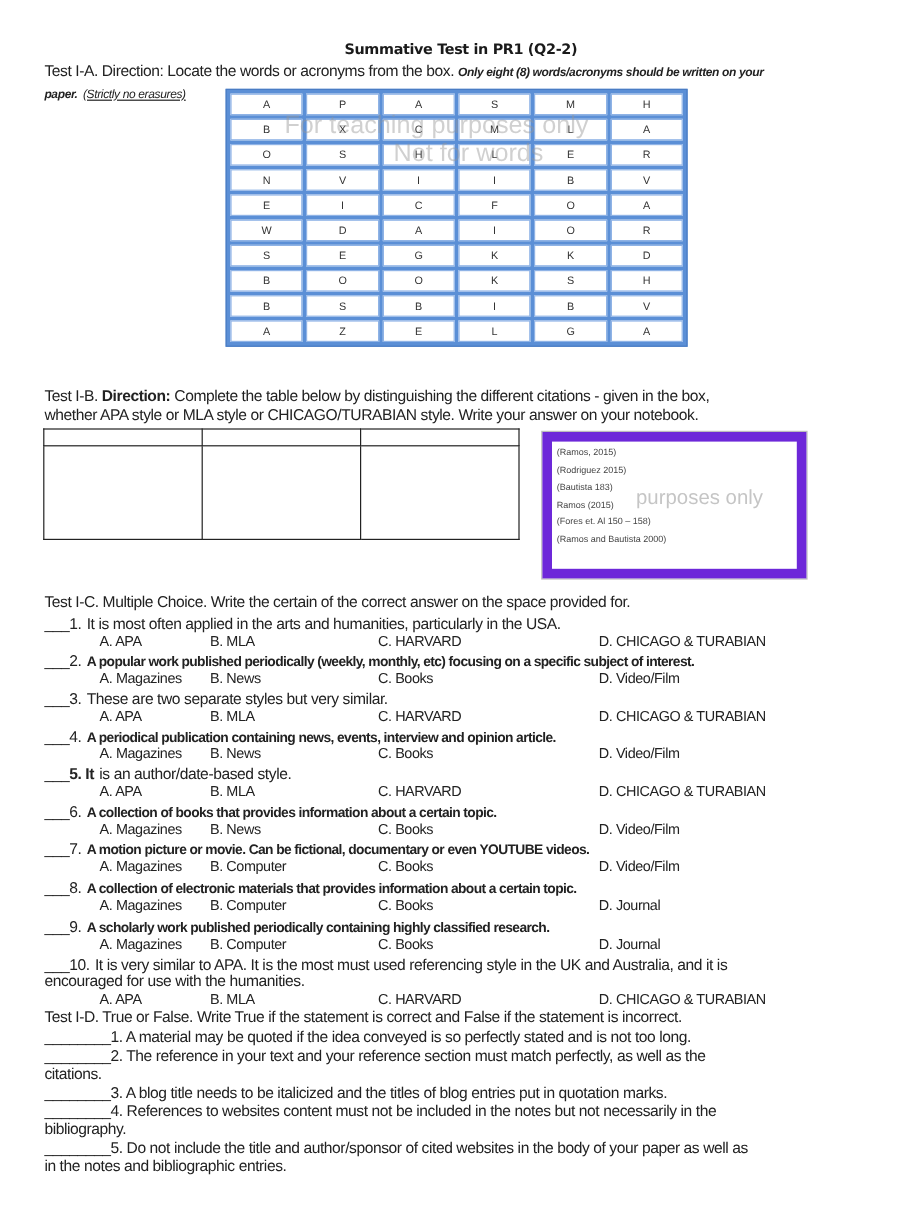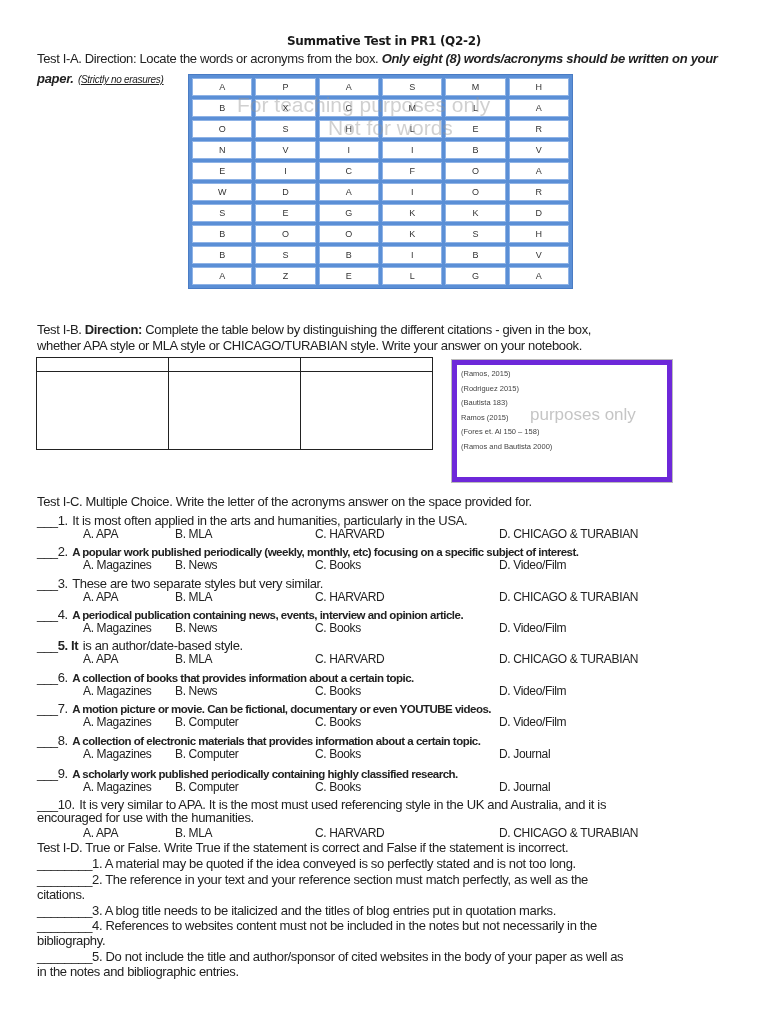--- a/index.html
+++ b/index.html
@@ -2,41 +2,41 @@
 <html><head>
 <meta charset="utf-8">
 <style>
   html, body { margin: 0; padding: 0; background: #ffffff; }
   body { width: 768px; height: 1024px; position: relative; overflow: hidden;
          font-family: "Liberation Sans", sans-serif; color: #222; }
   .abs { position: absolute; white-space: nowrap; }
   .title { left: 0; width: 768px; top: 34px; text-align: center; font-weight: bold;
            font-size: 12px; font-family: "DejaVu Sans", sans-serif; letter-spacing: -0.3px; color:#1a1a1a; }
   .para { font-size: 13px; letter-spacing: -0.35px; transform-origin: left top; }
-  .small-it { font-style: italic; font-size: 13px; font-weight: bold; letter-spacing: -0.3px; }
+  .small-it { font-style: italic; font-size: 10px; font-weight: bold; letter-spacing: -0.3px; }
   .note { font-weight: normal; font-style: italic; text-decoration: underline; font-size: 10px; letter-spacing:-0.3px; }
   .bold-q { font-weight: bold; font-family: "Liberation Sans", sans-serif; font-size: 11.5px; letter-spacing: -0.5px; }
 
   
   .grid-wrap { left: 188px; top: 74px; width: 385px; height: 215px; background: #5b8fd6;
                border: 1px solid #4a7cc4; box-sizing: border-box; padding: 3px; }
   .grid { display: grid; grid-template-columns: repeat(6, 1fr); grid-template-rows: repeat(10, 1fr);
           gap: 3px; width: 100%; height: 100%; }
   .cell { background: #fff; border: 1px solid #8fb3e6; display: flex; align-items: center; justify-content: center;
           font-size: 9px; color: #333; }
   .wm { color: rgba(150,150,150,0.45); font-size: 20px; pointer-events: none; margin-left: 12px; }
 
   
   .cite-table { left: 36px; top: 357px; border-collapse: collapse; }
   .cite-table td { border: 1.5px solid #222; width: 131px; padding: 0; }
   .cite-table tr.hd td { height: 13px; }
   .cite-table tr.bd td { height: 77px; }
 
   
-  .cite-box { left: 452px; top: 360px; width: 220px; height: 122px; border: 5px solid #6d28d9;
+  .cite-box { left: 452px; top: 360px; width: 220px; height: 122px; border: 8px solid #6d28d9;
               box-sizing: border-box; box-shadow: 0 0 0 1px #bbb; background: #fff; padding: 2px 4px; }
   .cite-box .line { font-size: 7.5px; color: #444; height: 14.5px; line-height: 14.5px; }
   .cite-wm { left: 530px; top: 405px; font-size: 17px; color: rgba(140,140,140,0.5); }
 
   .opts { font-size: 12px; letter-spacing: -0.35px; }
 </style>
 </head>
 <body>
 
 <div class="abs title">Summative Test in PR1 (Q2-2)</div>
@@ -142,21 +142,21 @@
 <div class="abs cite-box">
   <div class="line">(Ramos, 2015)</div>
   <div class="line">(Rodriguez 2015)</div>
   <div class="line">(Bautista 183)</div>
   <div class="line">Ramos (2015)</div>
   <div class="line">(Fores et. Al 150 – 158)</div>
   <div class="line"> (Ramos and Bautista 2000)</div>
 </div>
 <div class="abs cite-wm">purposes only</div>
 
-<div class="abs para" style="left:37px; top:494px;">Test I-C.  Multiple Choice. Write the letter of the acronyms answer on the space provided for.</div>
+<div class="abs para" style="left:37px; top:494px;">Test I-C.  Multiple Choice. Write the certain of the correct answer on the space provided for.</div>
 <div id="mc">
     <div class="abs" style="left: 37px; top: 511px;"><span class="para">___</span><span class="para">1.</span> <span class="para">It is most often applied in the arts and humanities, particularly in the USA.</span></div>
     <div class="abs opts" style="left: 83px; top: 527px;">A. APA</div>
     <div class="abs opts" style="left: 175px; top: 527px;">B. MLA</div>
     <div class="abs opts" style="left: 315px; top: 527px;">C. HARVARD</div>
     <div class="abs opts" style="left: 499px; top: 527px;">D. CHICAGO &amp; TURABIAN</div>
     <div class="abs" style="left: 37px; top: 542px;"><span class="para">___</span><span class="para">2.</span> <span class="bold-q">A popular work published periodically (weekly, monthly, etc) focusing on a specific subject of interest.</span></div>
     <div class="abs opts" style="left: 83px; top: 558px;">A. Magazines</div>
     <div class="abs opts" style="left: 175px; top: 558px;">B. News</div>
     <div class="abs opts" style="left: 315px; top: 558px;">C. Books</div>

